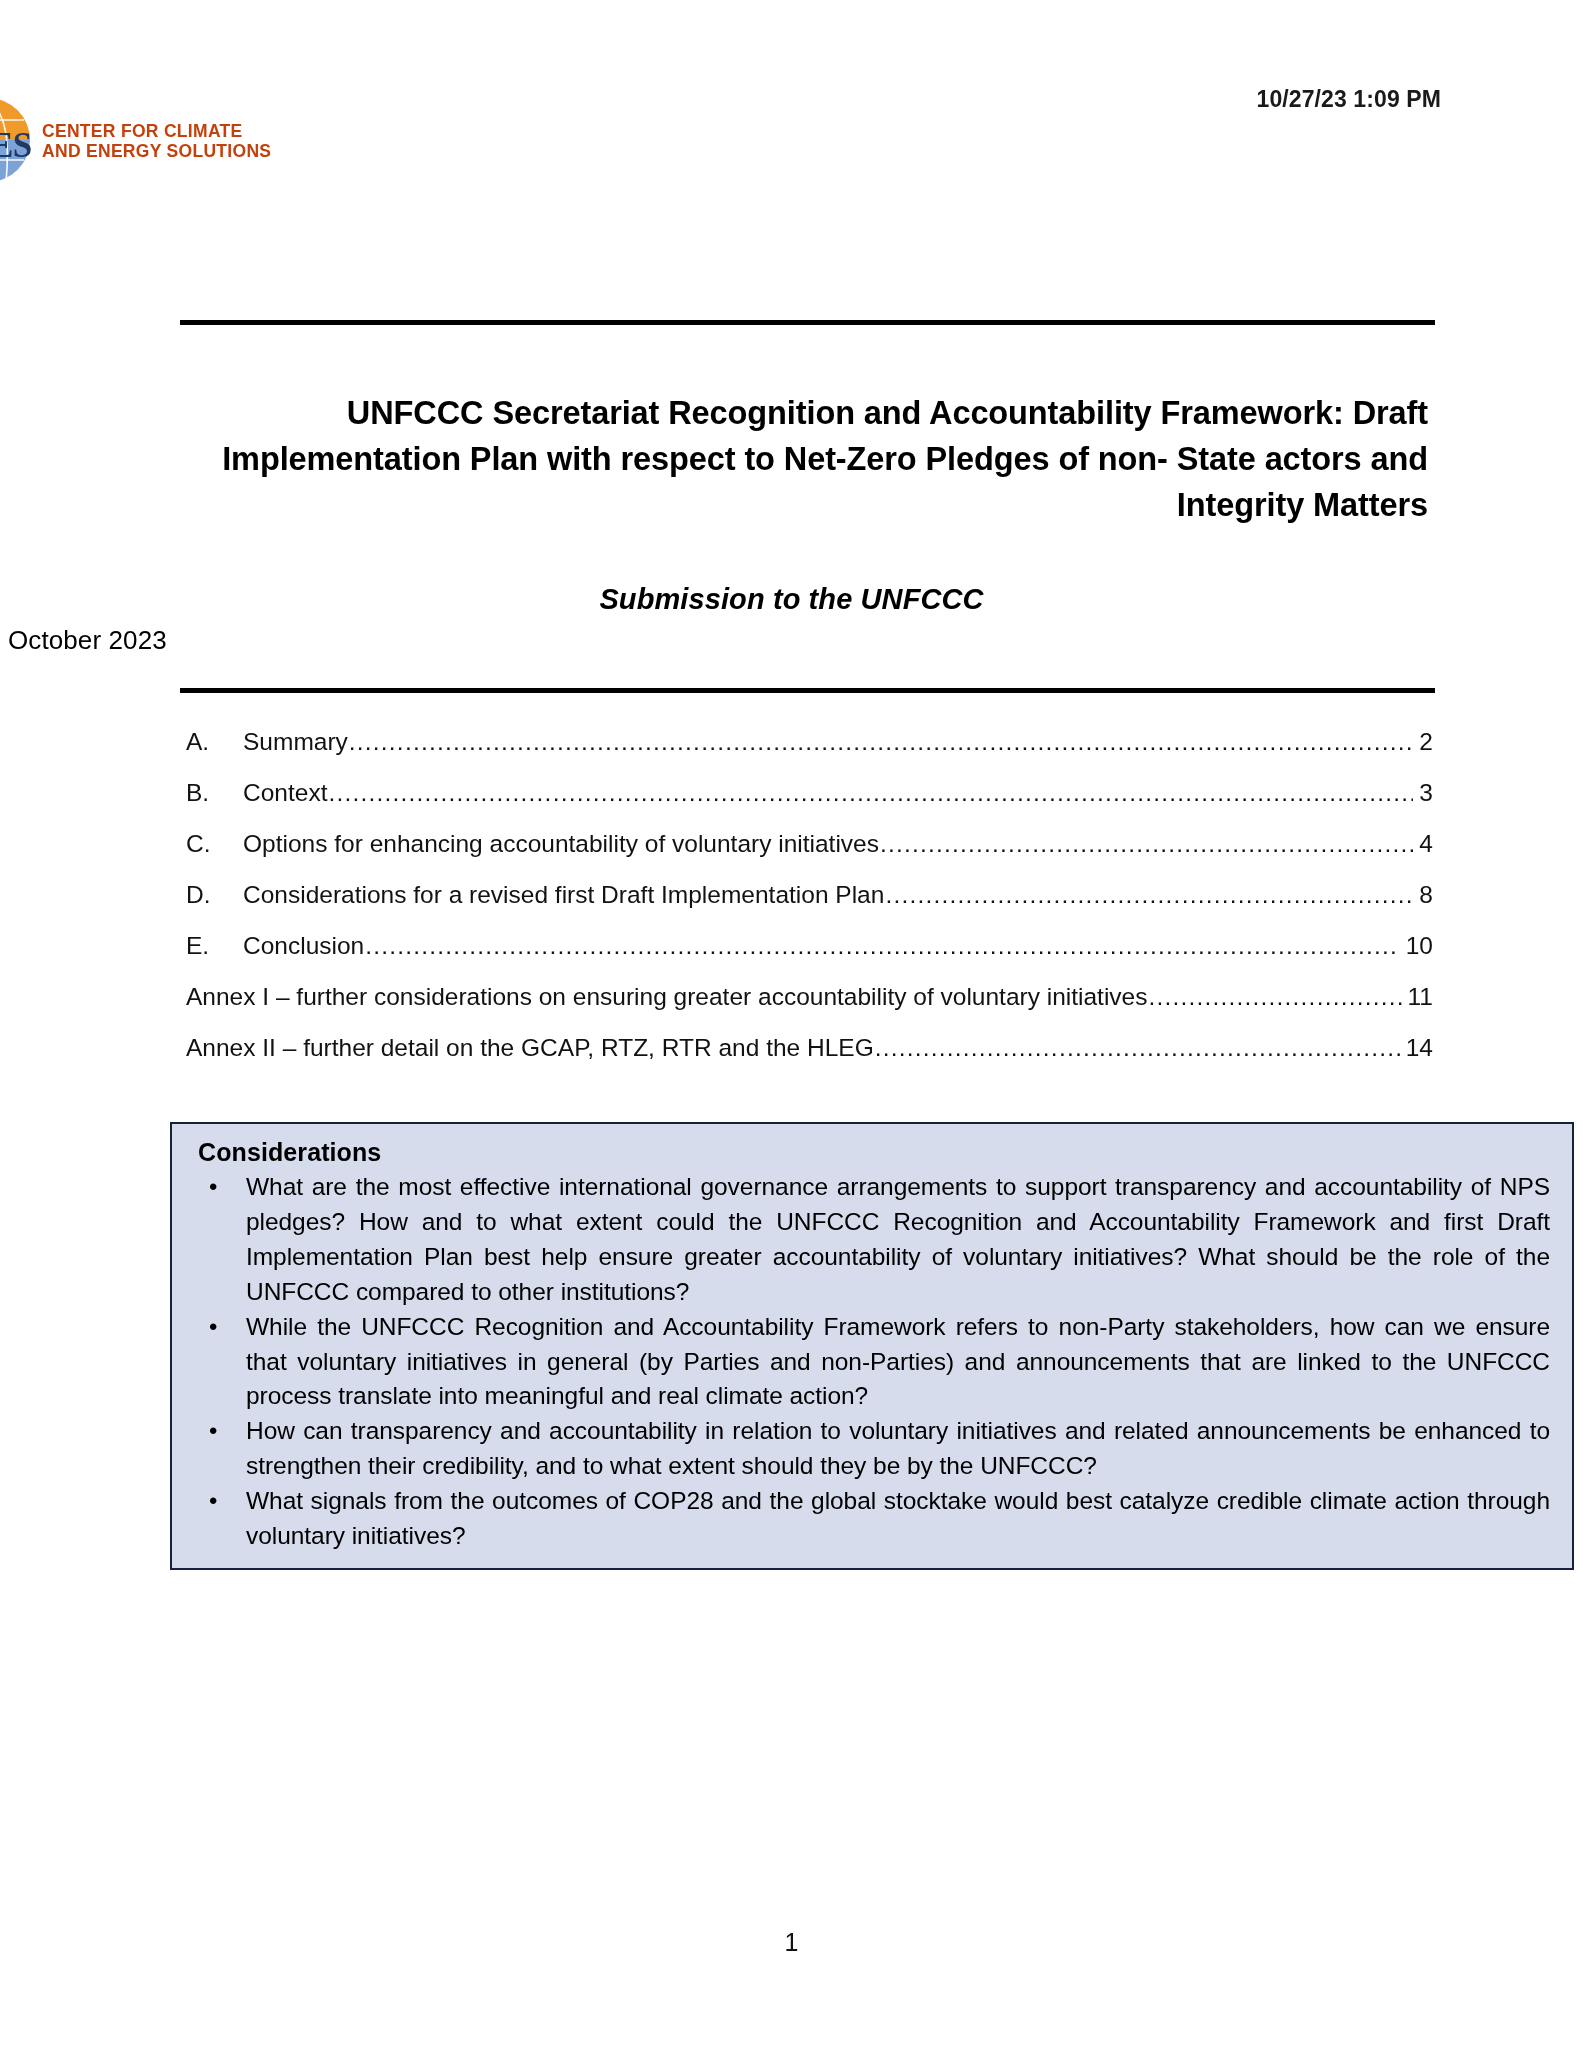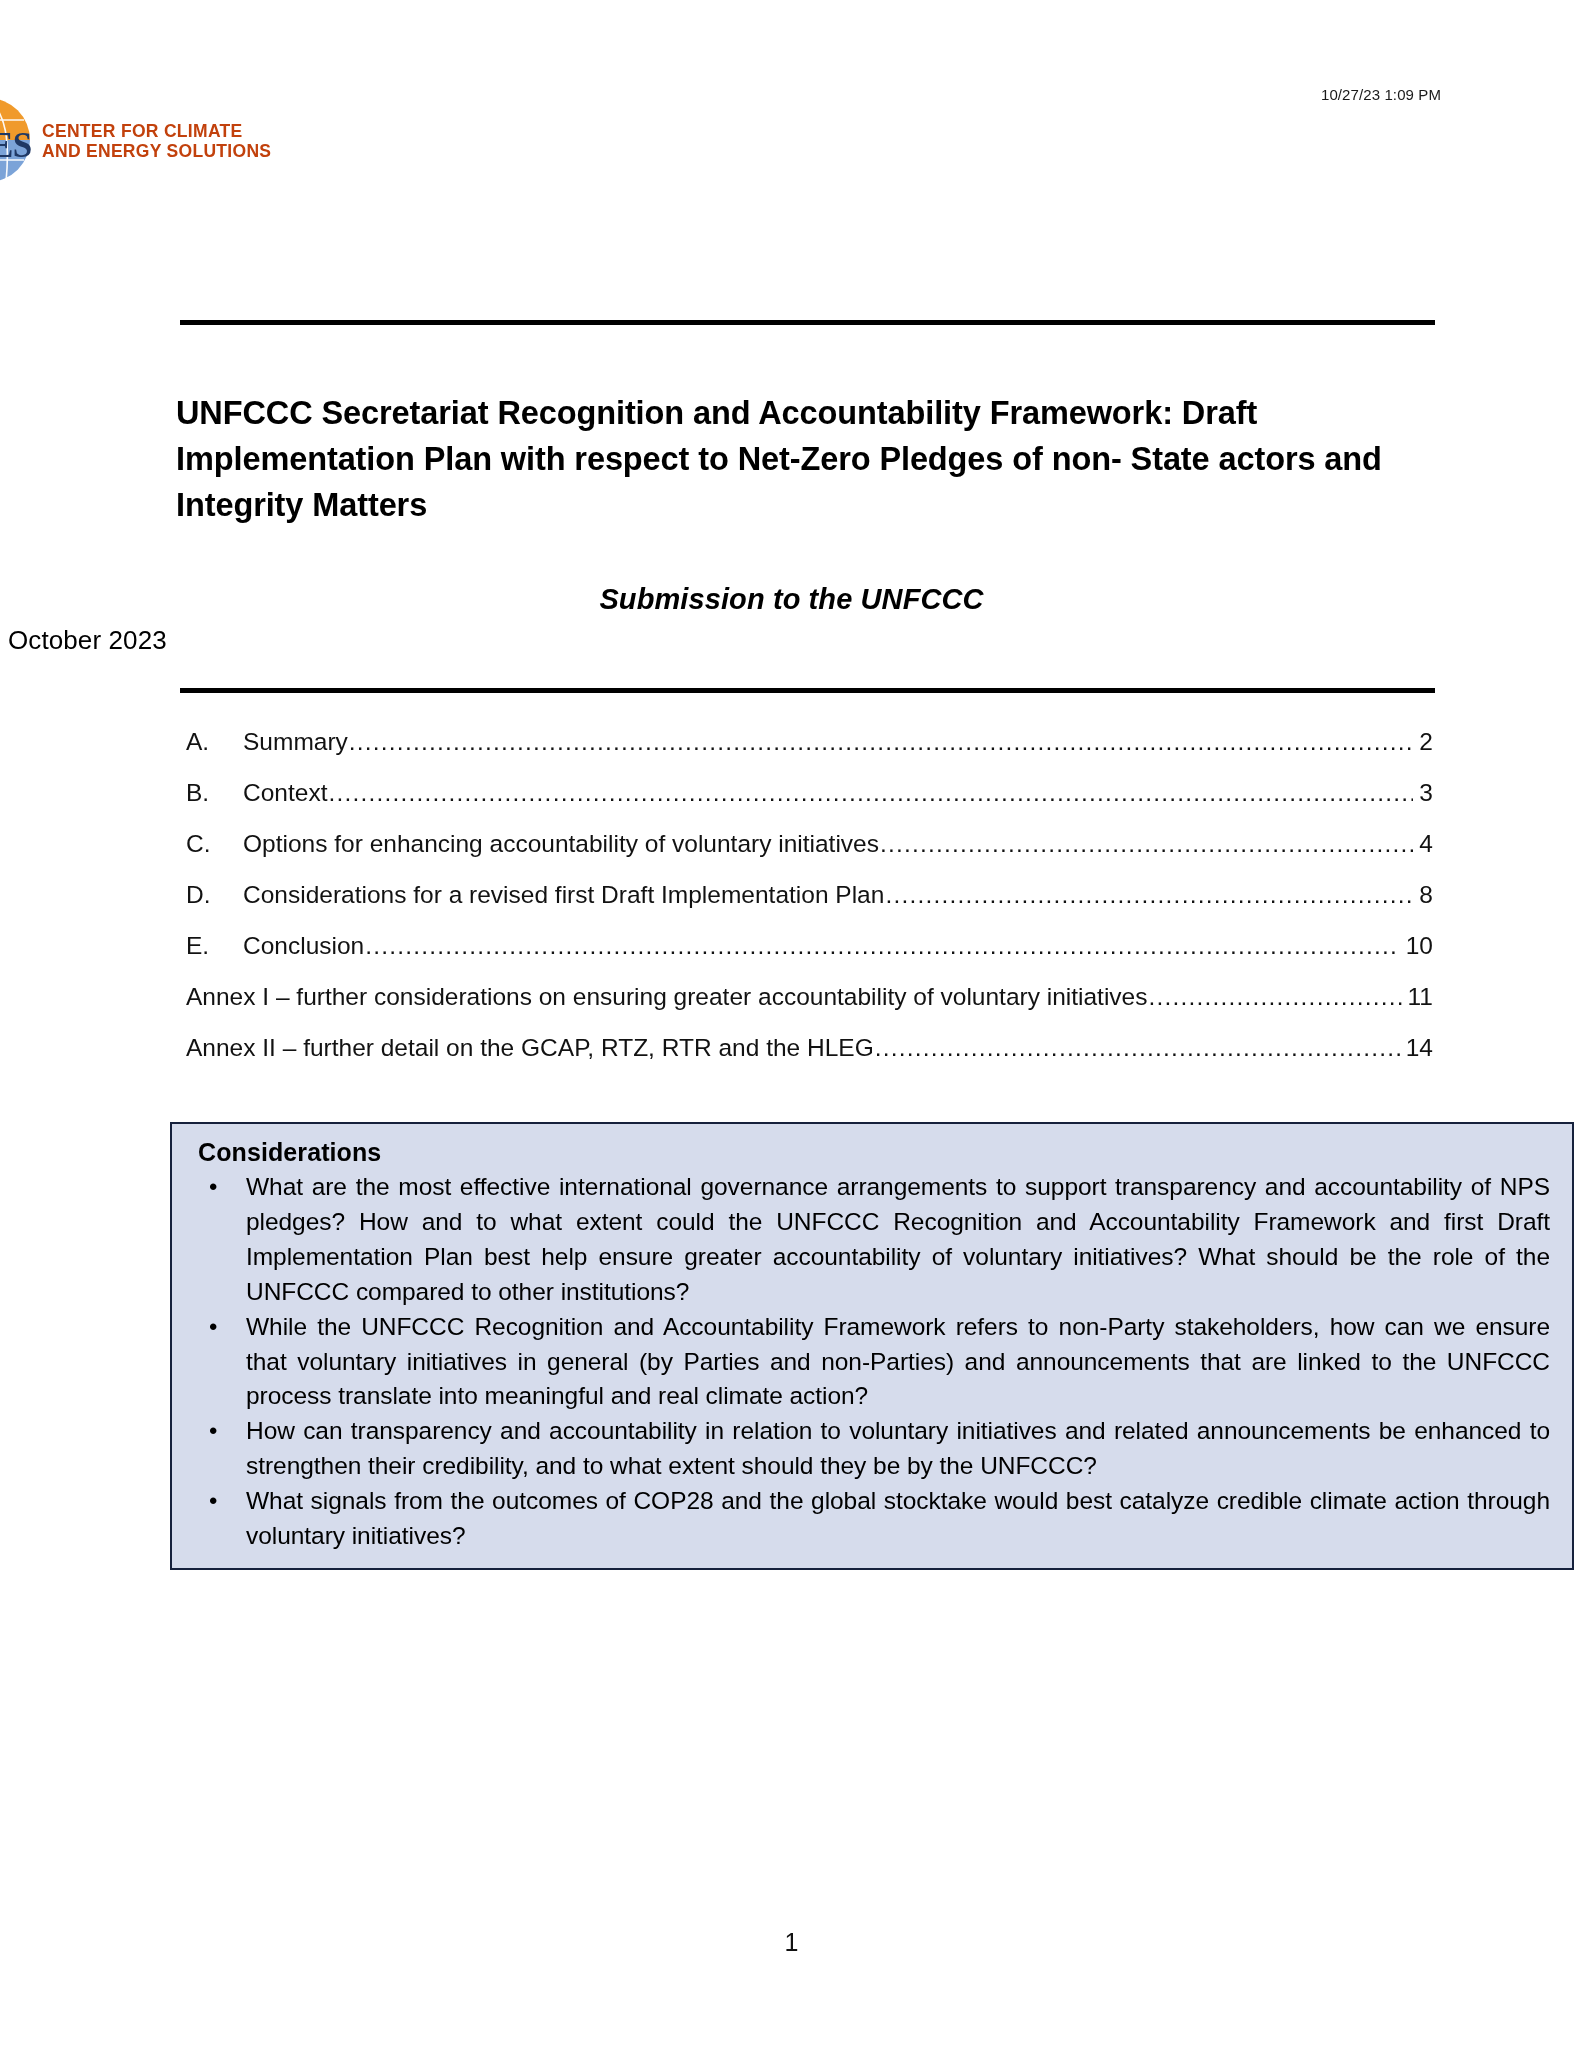--- a/index.html
+++ b/index.html
@@ -18,24 +18,25 @@
     background: #ffffff;
     overflow: hidden;
     box-sizing: border-box;
   }
 
   
   .print-date {
     position: absolute;
     top: 86px;
     right: 142px;
-    font-size: 15px;
+    font-size: 23px;
     letter-spacing: 0.1px;
     color: #1a1a1a;
     white-space: nowrap;
+    font-weight: bold;
   }
 
   
   .logo-block {
     position: absolute;
     top: 92px;
     left: 0;
     width: 100%;
     display: flex;
     justify-content: flex-start;
@@ -88,21 +89,21 @@
   }
   .rule-top { top: 320px; }
   .rule-bottom { top: 688px; }
 
   
   .doc-title {
     position: absolute;
     top: 390px;
     left: 176px;
     right: 155px;
-    text-align: left;
+    text-align: right;
     font-weight: bold;
     font-size: 32.5px;
     line-height: 1.42;
     letter-spacing: -0.1px;
   }
   .subtitle-italic {
     position: absolute;
     top: 583px;
     left: 0;
     width: 100%;

